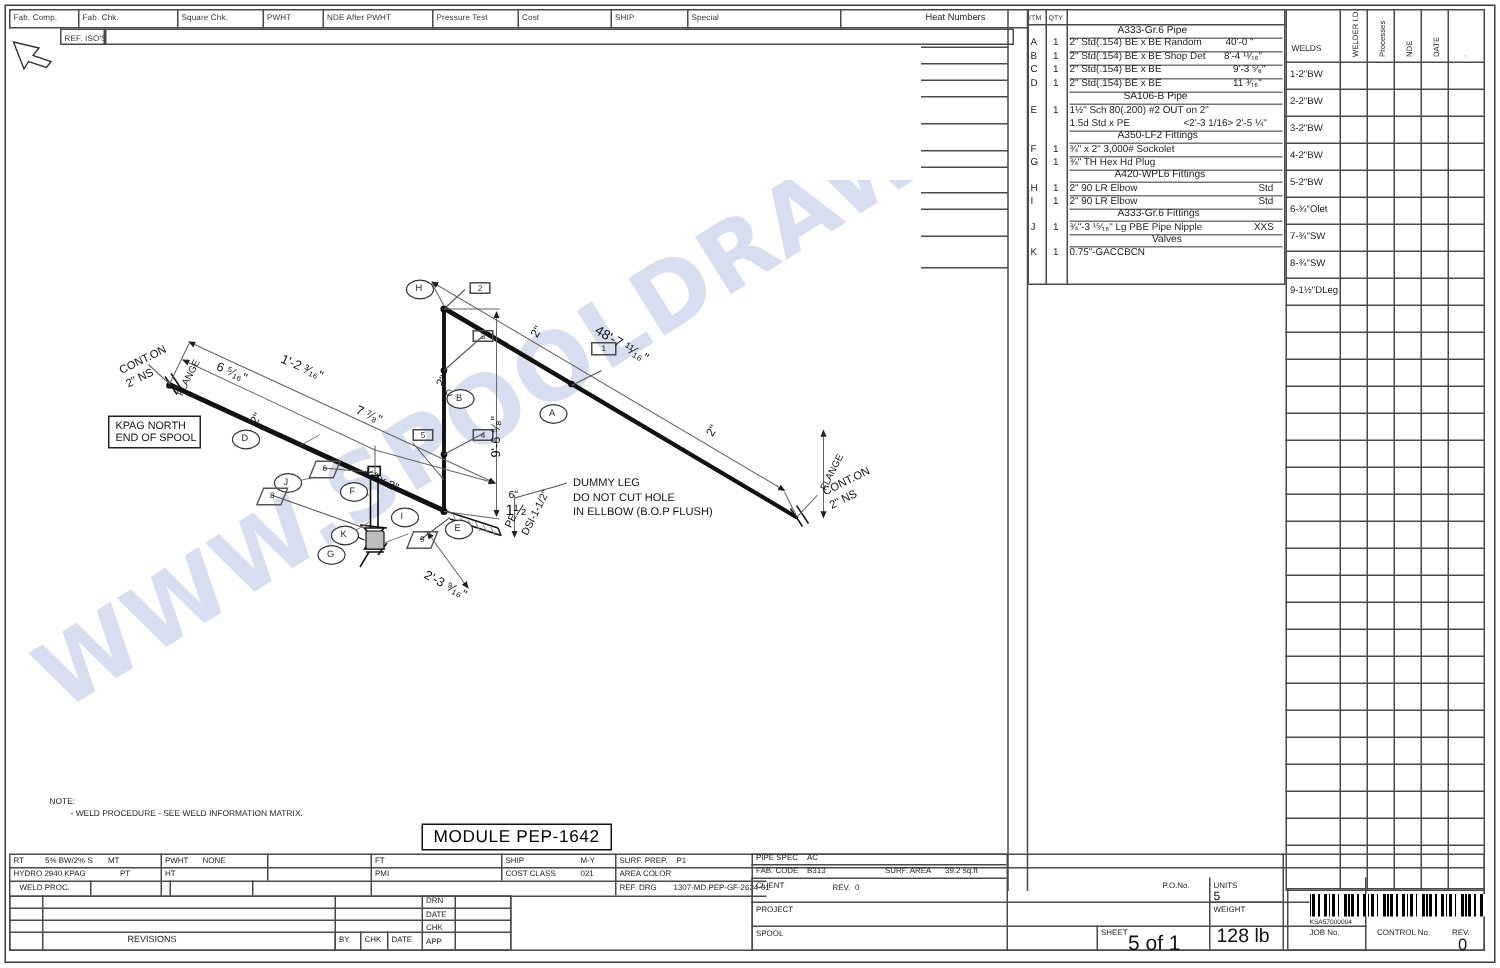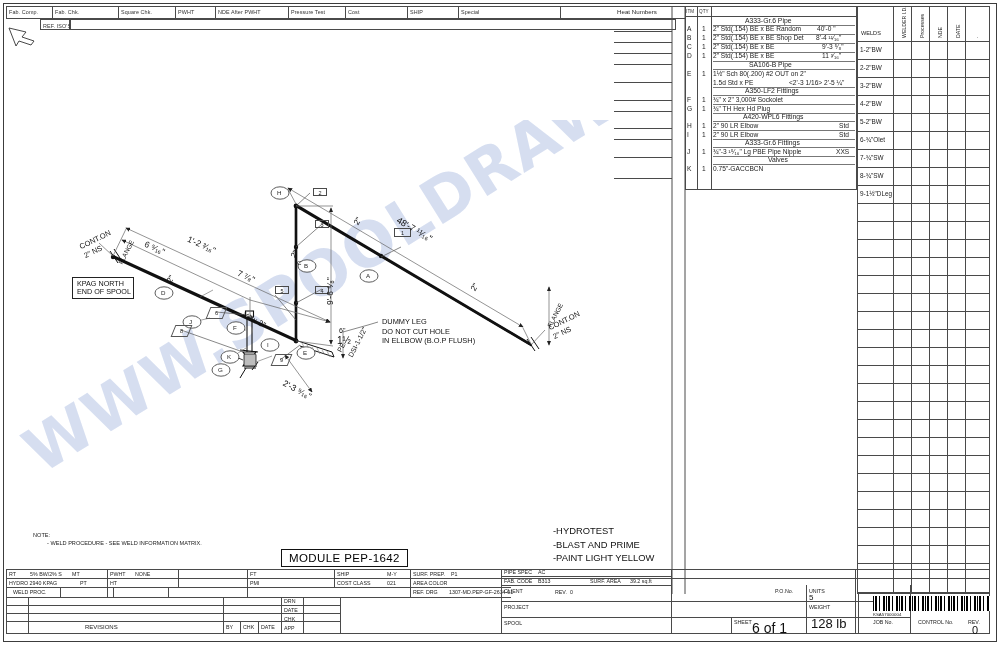--- a/index.html
+++ b/index.html
@@ -474,23 +474,20 @@
   <div class="weld-t" style="left:860px;top:172px;">8-¾"SW</div>
   <div class="weld-t" style="left:860px;top:190px;">9-1½"DLeg</div>
 
   <div id="note-blk"><span>NOTE:</span>
 <span style="padding-left:14px;">- WELD PROCEDURE - SEE WELD INFORMATION MATRIX.</span></div>
 
   <div id="module-box">
     <span>MODULE PEP-1642</span>
   </div>
 
-  <div id="paintnotes">-HYDROTEST
--BLAST AND PRIME
--PAINT LIGHT YELLOW</div>
 
   <div class="bx" style="left:6px;top:569px;width:984px;height:65px;"></div>
 
   <div class="hline" style="left:6px;top:578px;width:984px;"></div>
   <div class="hline" style="left:6px;top:587px;width:505px;"></div>
   <div class="hline" style="left:6px;top:597px;width:505px;"></div>
   <div class="vline" style="left:107px;top:569px;height:28px;"></div>
   <div class="vline" style="left:178px;top:569px;height:18px;"></div>
   <div class="vline" style="left:247px;top:569px;height:28px;"></div>
   <div class="vline" style="left:334px;top:569px;height:18px;"></div>
@@ -568,21 +565,21 @@
 
   <div class="tb-t" style="left:504px;top:588px;">CLIENT</div>
   <div class="tb-t" style="left:504px;top:604px;">PROJECT</div>
   <div class="tb-t" style="left:504px;top:620px;">SPOOL</div>
   <div class="tb-t" style="left:775px;top:588px;">P.O.No.</div>
   <div class="tb-t" style="left:809px;top:588px;">UNITS</div>
   <div class="tb-med" style="left:809px;top:593px;">5</div>
   <div class="tb-t" style="left:809px;top:604px;">WEIGHT</div>
   <div class="tb-big" style="left:811px;top:616px;font-size:13px;">128 lb</div>
   <div class="tb-t" style="left:734px;top:619px;">SHEET</div>
-  <div class="tb-big" style="left:752px;top:620px;">6 of 1</div>
+  <div class="tb-big" style="left:752px;top:620px;">5 of 1</div>
 
   <div class="bx" style="left:858px;top:592px;width:132px;height:42px;"></div>
   <div id="barcode"></div>
   <div class="tb-t" style="left:873px;top:612px;font-size:4.4px;">KSA57000004</div>
   <div class="tb-t" style="left:873px;top:619px;">JOB No.</div>
   <div class="tb-t" style="left:918px;top:619px;">CONTROL No.</div>
   <div class="tb-t" style="left:968px;top:619px;">REV.</div>
   <div class="tb-med" style="left:972px;top:624px;font-size:11px;">0</div>
 
 </div>

